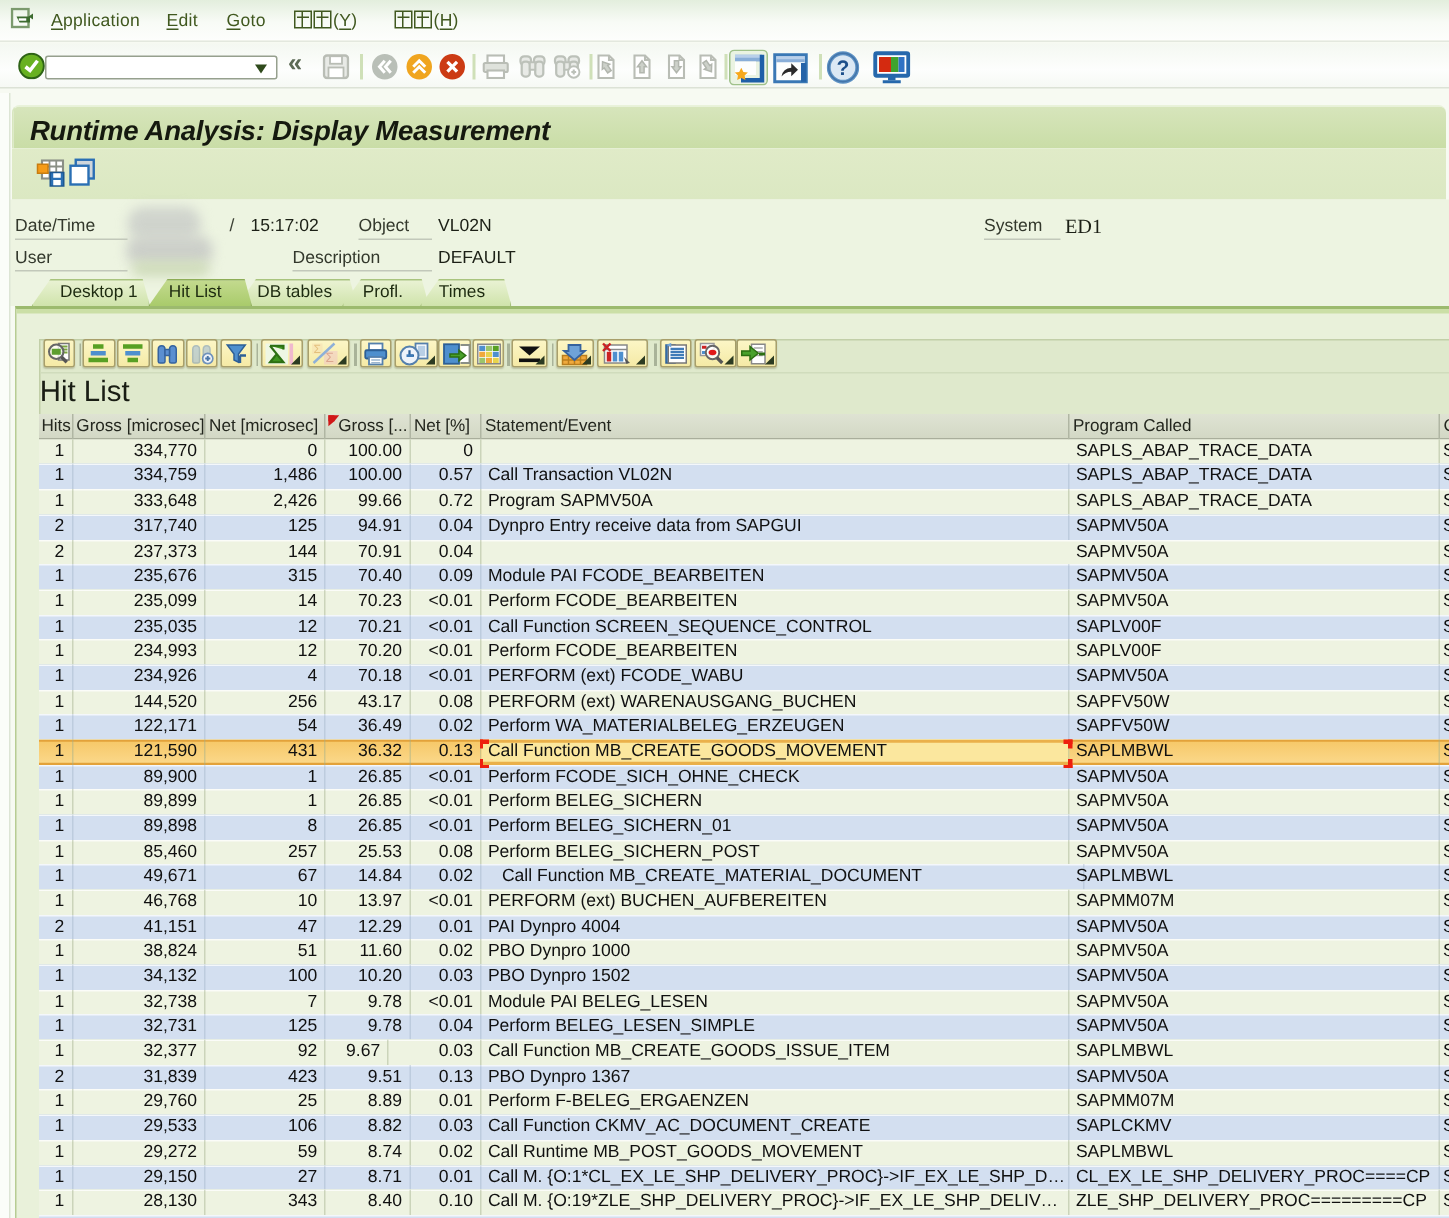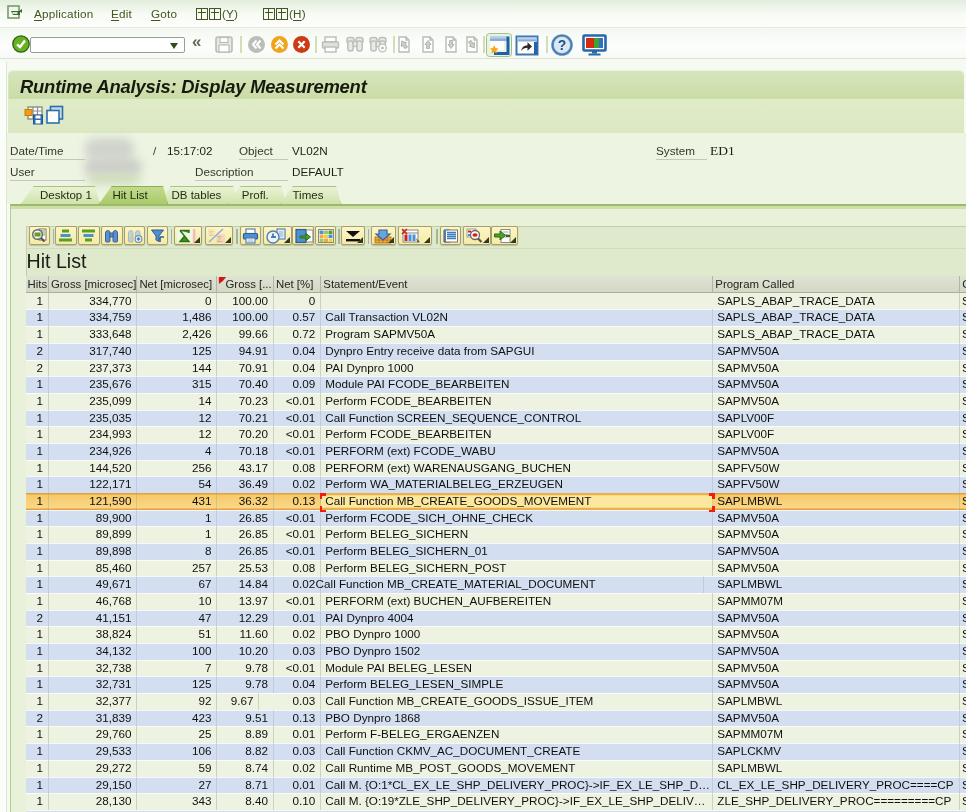--- a/index.html
+++ b/index.html
@@ -461,21 +461,20 @@
 <div class="cell txt" style="left:295.7px;width:391.99999999999994px">Dynpro Entry receive data from SAPGUI</div>
 <div class="cell txt" style="left:687.6999999999999px;width:247.0px">SAPMV50A</div>
 <div class="cell" style="left:934.6999999999999px;width:30px;padding-left:1.7px">SA</div>
 </div>
 <div class="row lt rline" style="top:83.92px">
 <div class="cell num" style="left:0.0px;width:23.299999999999997px">2</div>
 <div class="cell num" style="left:23.299999999999997px;width:88.5px">237,373</div>
 <div class="cell num" style="left:111.80000000000001px;width:80.1px">144</div>
 <div class="cell num" style="left:191.9px;width:56.5px">70.91</div>
 <div class="cell num" style="left:248.4px;width:47.30000000000001px">0.04</div>
-<div class="cell txt" style="left:295.7px;width:391.99999999999994px">PAI Dynpro 1000</div>
 <div class="cell txt" style="left:687.6999999999999px;width:247.0px">SAPMV50A</div>
 <div class="cell" style="left:934.6999999999999px;width:30px;padding-left:1.7px">SA</div>
 </div>
 <div class="row bl rline" style="top:100.60px">
 <div class="cell num" style="left:0.0px;width:23.299999999999997px">1</div>
 <div class="cell num" style="left:23.299999999999997px;width:88.5px">235,676</div>
 <div class="cell num" style="left:111.80000000000001px;width:80.1px">315</div>
 <div class="cell num" style="left:191.9px;width:56.5px">70.40</div>
 <div class="cell num" style="left:248.4px;width:47.30000000000001px">0.09</div>
 <div class="cell txt" style="left:295.7px;width:391.99999999999994px">Module PAI FCODE_BEARBEITEN</div>
@@ -603,21 +602,21 @@
 <div class="cell txt" style="left:295.7px;width:391.99999999999994px">Perform BELEG_SICHERN_POST</div>
 <div class="cell txt" style="left:687.6999999999999px;width:247.0px">SAPMV50A</div>
 <div class="cell" style="left:934.6999999999999px;width:30px;padding-left:1.7px">SA</div>
 </div>
 <div class="row bl rline" style="top:300.76px">
 <div class="cell num" style="left:0.0px;width:23.299999999999997px">1</div>
 <div class="cell num" style="left:23.299999999999997px;width:88.5px">49,671</div>
 <div class="cell num" style="left:111.80000000000001px;width:80.1px">67</div>
 <div class="cell num" style="left:191.9px;width:56.5px">14.84</div>
 <div class="cell num" style="left:248.4px;width:47.30000000000001px">0.02</div>
-<div class="cell txt" style="left:286px;width:391.99999999999994px">Call Function MB_CREATE_MATERIAL_DOCUMENT</div>
+<div class="cell txt" style="left:305px;width:391.99999999999994px">Call Function MB_CREATE_MATERIAL_DOCUMENT</div>
 <div class="cell txt" style="left:687.6999999999999px;width:247.0px">SAPLMBWL</div>
 <div class="cell" style="left:934.6999999999999px;width:30px;padding-left:1.7px">SA</div>
 </div>
 <div class="row lt rline" style="top:317.44px">
 <div class="cell num" style="left:0.0px;width:23.299999999999997px">1</div>
 <div class="cell num" style="left:23.299999999999997px;width:88.5px">46,768</div>
 <div class="cell num" style="left:111.80000000000001px;width:80.1px">10</div>
 <div class="cell num" style="left:191.9px;width:56.5px">13.97</div>
 <div class="cell num" style="left:248.4px;width:47.30000000000001px">&lt;0.01</div>
 <div class="cell txt" style="left:295.7px;width:391.99999999999994px">PERFORM (ext) BUCHEN_AUFBEREITEN</div>
@@ -683,21 +682,21 @@
 <div class="cell txt" style="left:295.7px;width:391.99999999999994px">Call Function MB_CREATE_GOODS_ISSUE_ITEM</div>
 <div class="cell txt" style="left:687.6999999999999px;width:247.0px">SAPLMBWL</div>
 <div class="cell" style="left:934.6999999999999px;width:30px;padding-left:1.7px">SA</div>
 </div>
 <div class="row bl rline" style="top:434.20px">
 <div class="cell num" style="left:0.0px;width:23.299999999999997px">2</div>
 <div class="cell num" style="left:23.299999999999997px;width:88.5px">31,839</div>
 <div class="cell num" style="left:111.80000000000001px;width:80.1px">423</div>
 <div class="cell num" style="left:191.9px;width:56.5px">9.51</div>
 <div class="cell num" style="left:248.4px;width:47.30000000000001px">0.13</div>
-<div class="cell txt" style="left:295.7px;width:391.99999999999994px">PBO Dynpro 1868</div>
+<div class="cell txt" style="left:295.7px;width:391.99999999999994px">PBO Dynpro 1367</div>
 <div class="cell txt" style="left:687.6999999999999px;width:247.0px">SAPMV50A</div>
 <div class="cell" style="left:934.6999999999999px;width:30px;padding-left:1.7px">SA</div>
 </div>
 <div class="row lt rline" style="top:450.88px">
 <div class="cell num" style="left:0.0px;width:23.299999999999997px">1</div>
 <div class="cell num" style="left:23.299999999999997px;width:88.5px">29,760</div>
 <div class="cell num" style="left:111.80000000000001px;width:80.1px">25</div>
 <div class="cell num" style="left:191.9px;width:56.5px">8.89</div>
 <div class="cell num" style="left:248.4px;width:47.30000000000001px">0.01</div>
 <div class="cell txt" style="left:295.7px;width:391.99999999999994px">Perform F-BELEG_ERGAENZEN</div>

